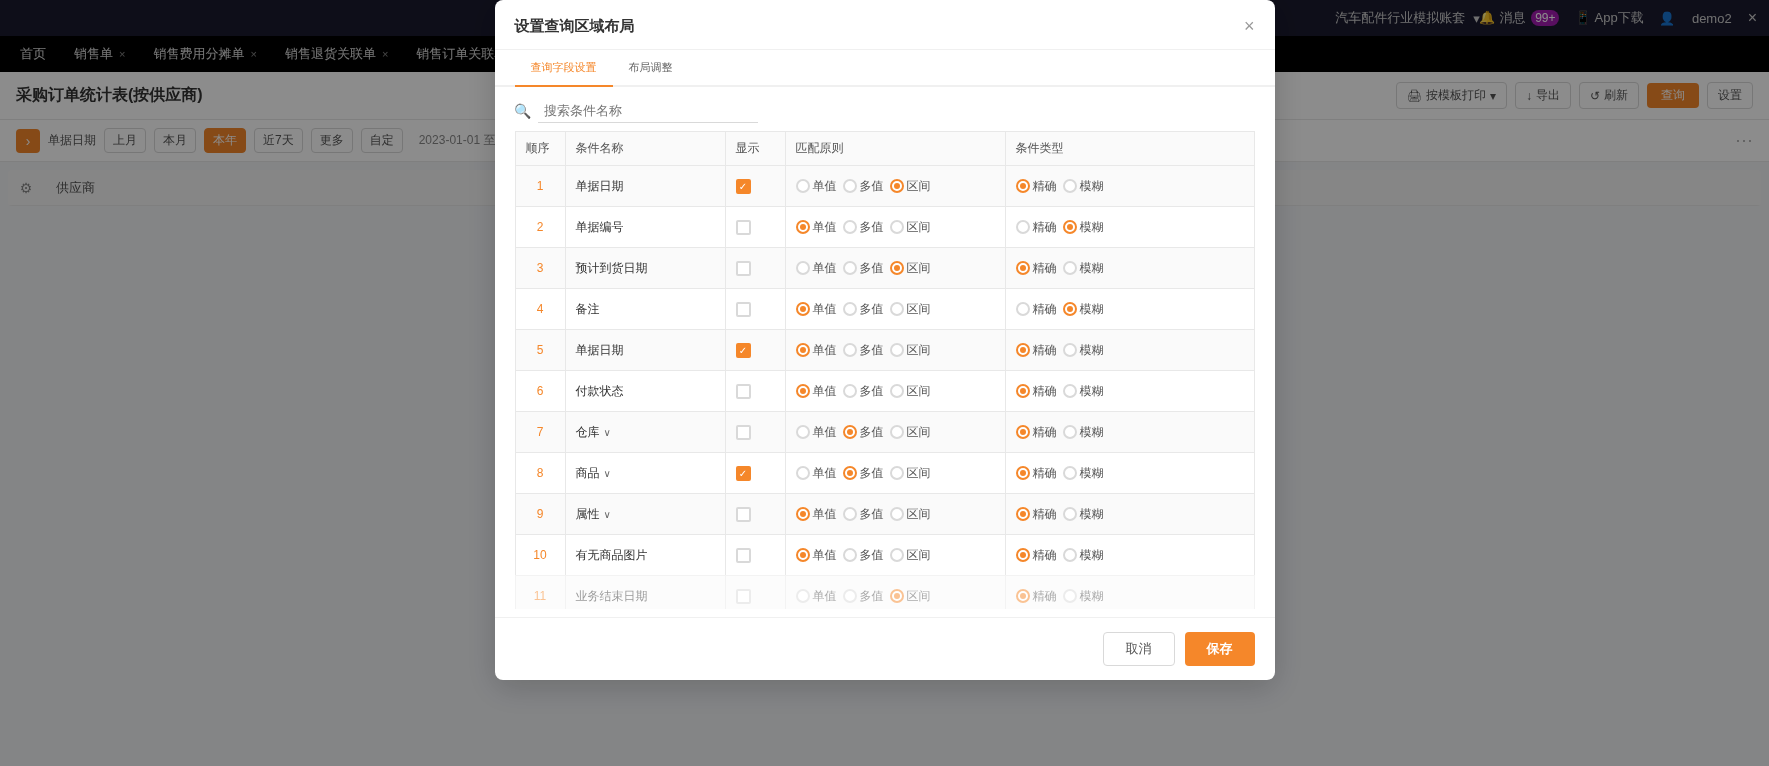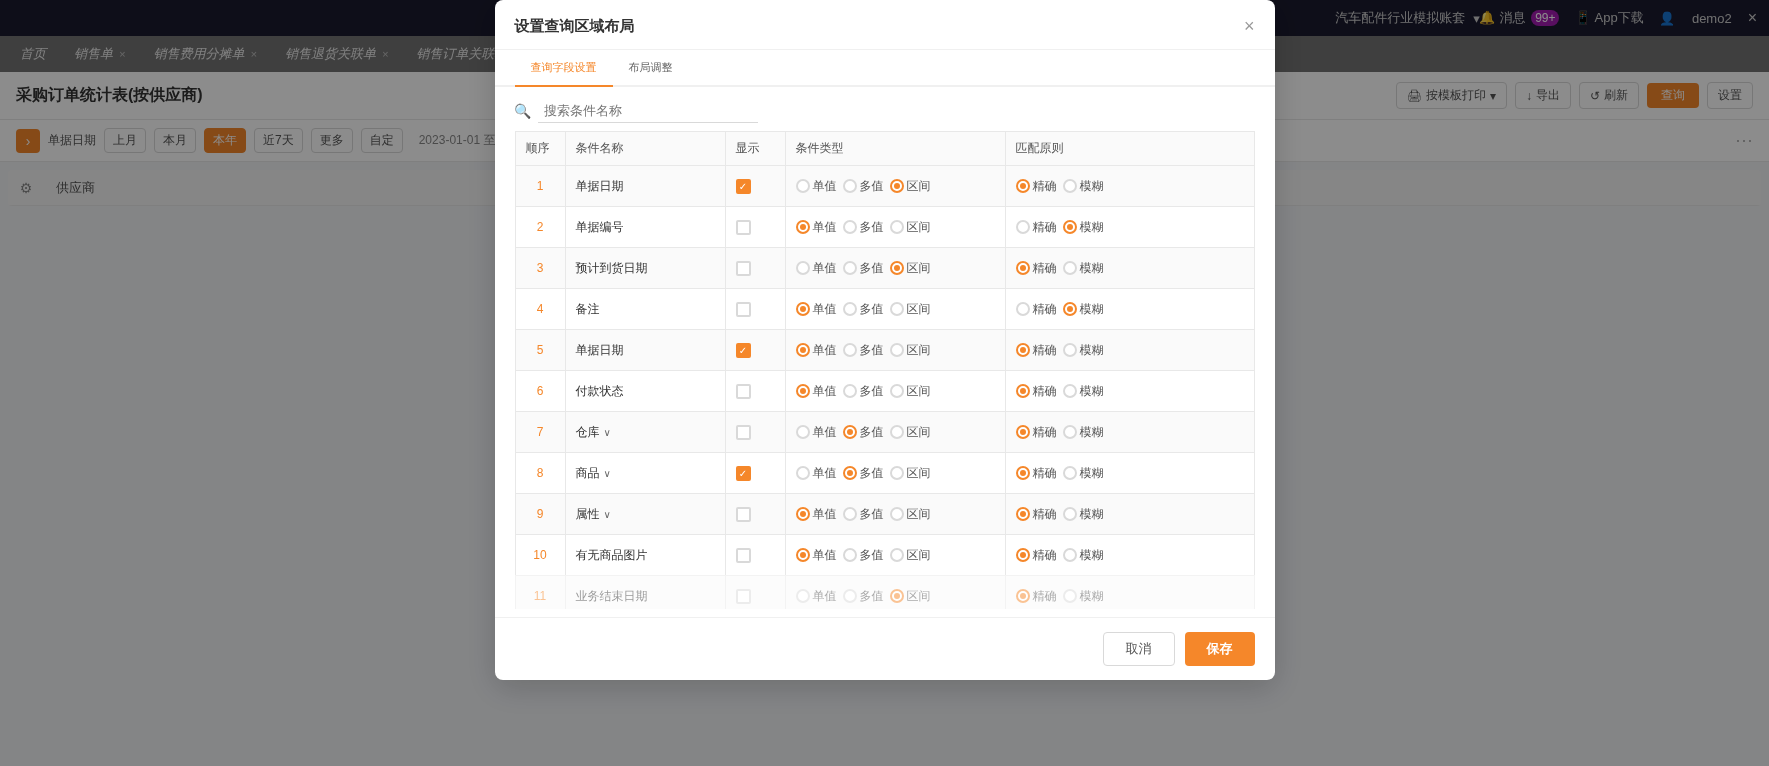--- a/index.html
+++ b/index.html
@@ -19,26 +19,25 @@
     .top-bar-right { display: flex; align-items: center; gap: 16px; font-size: 13px; }
     .top-bar-right .badge {
       background: #a21caf; color: #fff; border-radius: 10px;
       font-size: 12px; padding: 1px 4px; margin-left: 2px;
     }
     .close-x { color: #ccc; cursor: pointer; font-size: 16px; }
 
     
     .tab-bar {
       height: 36px;
-      background: #737373;
+      background: #000000;
       display: flex;
       align-items: center;
       padding: 0 8px;
       gap: 4px;
-      font-style: italic;
     }
     .tab-item {
       height: 28px;
       padding: 0 12px;
       border-radius: 4px 4px 0 0;
       display: flex;
       align-items: center;
       gap: 6px;
       cursor: pointer;
       font-size: 13px;
@@ -388,22 +387,22 @@
     <div class="dialog-search">
       <span class="search-icon-text">🔍</span>
       <input type="text" style="border-top: none; border-right: none; border-left: none; border-image: initial; border-bottom: 1px solid rgb(217, 217, 217); padding: 4px 6px; font-size: 13px; outline: none; width: 220px; color: rgb(153, 153, 153);" placeholder="搜索条件名称">
     </div>
 
     <div class="dialog-table">
       <div class="dt-header">
         <div class="dt-header-cell">顺序</div>
         <div class="dt-header-cell">条件名称</div>
         <div class="dt-header-cell">显示</div>
+        <div class="dt-header-cell">匹配原则</div>
         <div class="dt-header-cell">条件类型</div>
-        <div class="dt-header-cell">匹配原则</div>
       </div>
 
       <div class="dt-row">
         <div class="dt-cell dt-order">1</div>
         <div class="dt-cell">单据日期</div>
         <div class="dt-cell">
           <div class="cb-box checked">✓</div>
         </div>
         <div class="dt-cell">
           <div class="radio-group">

